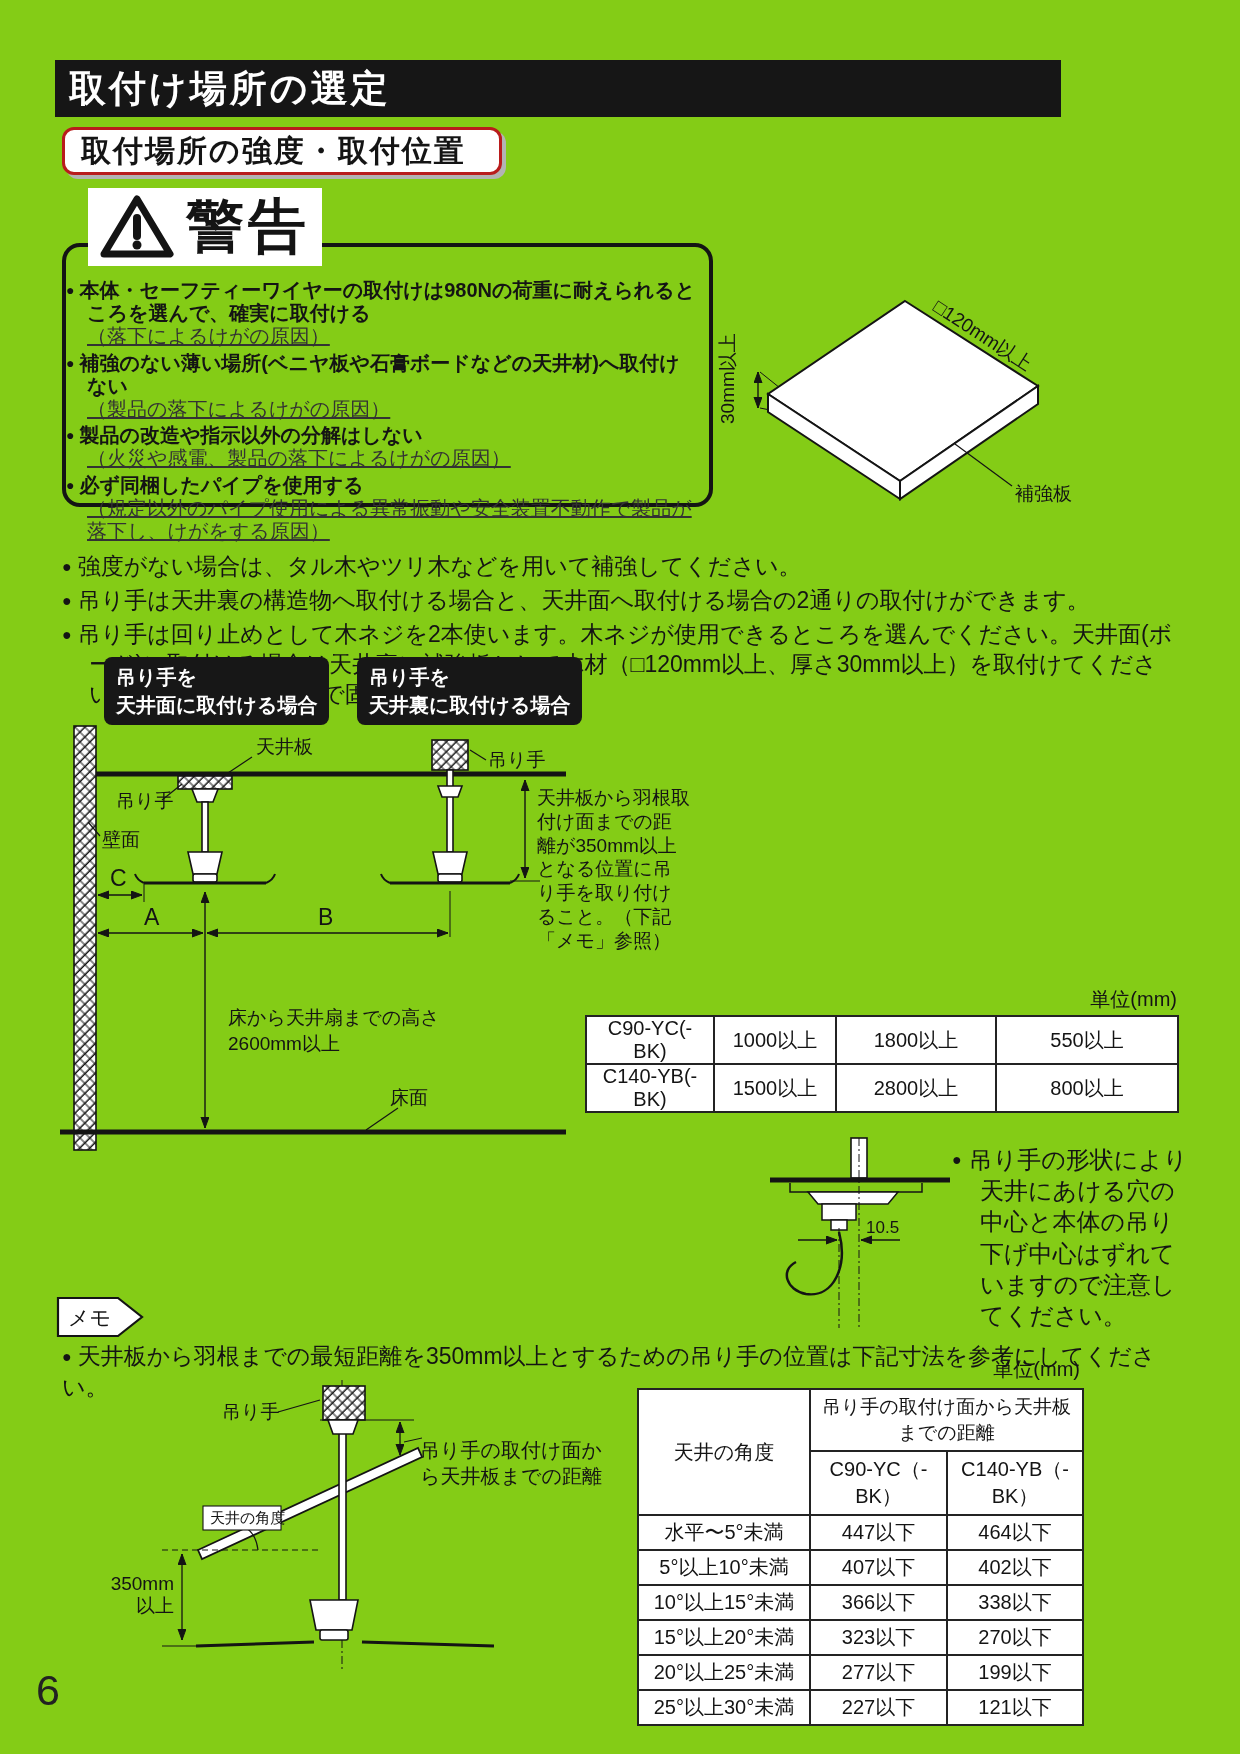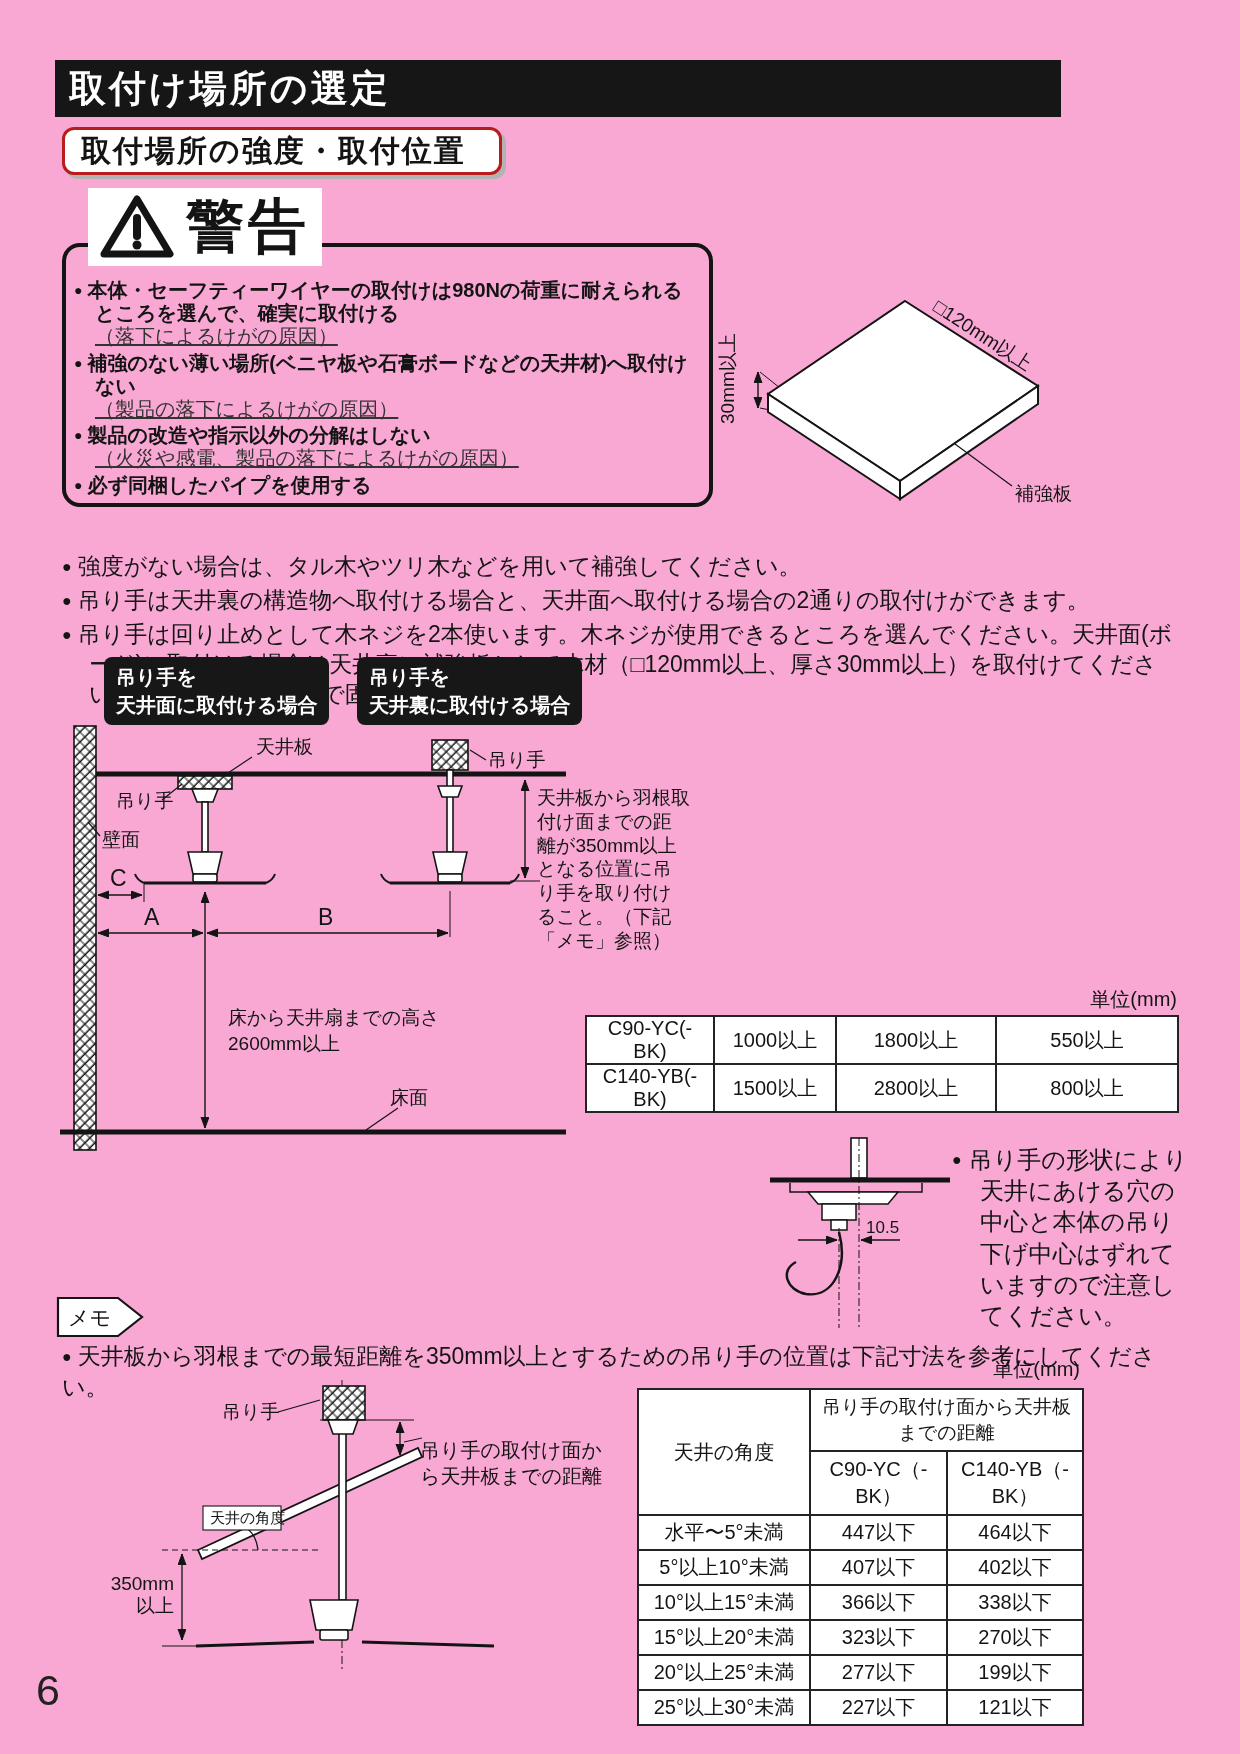--- a/index.html
+++ b/index.html
@@ -1,37 +1,37 @@
 <!DOCTYPE html>
 <html><head>
 <meta charset="utf-8">
 <style>
   * { margin:0; padding:0; box-sizing:border-box; }
   html,body { background:#ffffff; }
   .page {
-    position:relative; width:1240px; height:1754px; background:#f9a8d4;
+    position:relative; width:1240px; height:1754px; background:#84cc16;
     font-family:"Liberation Sans","DejaVu Sans",sans-serif; color:#141414; overflow:hidden;
   }
   .abs { position:absolute; }
 
   .header-bar {
     position:absolute; left:55px; top:60px; width:1006px; height:57px;
     background:#161616; color:#ffffff; font-size:37px; font-weight:bold;
     line-height:57px; padding-left:14px; letter-spacing:3px;
   }
   .subheader {
     position:absolute; left:62px; top:127px; width:440px; height:48px;
     border:3px solid #b91c1c; border-radius:12px; background:#ffffff;
     box-shadow:4px 4px 0 #b3b3b3; font-size:30px; font-weight:bold;
     line-height:42px; padding-left:16px; letter-spacing:2px;
   }
 
   .warning-box {
     position:absolute; left:62px; top:243px; width:651px; height:264px;
-    border:4px solid #141414; border-radius:18px; padding:32px 12px 4px 8px;
+    border:4px solid #141414; border-radius:18px; padding:32px 12px 4px 0;
   }
   .warning-title {
     position:absolute; left:88px; top:188px; background:#ffffff;
     display:flex; align-items:center; gap:12px; padding:0 12px;
     font-size:58px; font-weight:bold; letter-spacing:4px;
   }
   .warn-item { margin-bottom:3px; font-size:20px; line-height:1.16; }
   .warn-item .main { font-weight:bold; padding-left:21px; text-indent:-21px; }
   .warn-item .main::before { content:"●"; font-size:14px; margin-right:5px; vertical-align:2px; }
   .warn-item .cause { color:#333333; padding-left:21px; font-weight:normal; font-size:20px;text-decoration:underline; }
@@ -101,20 +101,21 @@
     <div class="warn-item">
       <div class="main">補強のない薄い場所(ベニヤ板や石膏ボードなどの天井材)へ取付けない</div>
       <div class="cause">（製品の落下によるけがの原因）</div>
     </div>
     <div class="warn-item">
       <div class="main">製品の改造や指示以外の分解はしない</div>
       <div class="cause">（火災や感電、製品の落下によるけがの原因）</div>
     </div>
     <div class="warn-item">
       <div class="main">必ず同梱したパイプを使用する</div>
+      <div class="cause">（規定以外のパイプ使用による異常振動や安全装置不動作で製品が落下し、けがをする原因）</div>
     </div>
   </div>
   <div class="warning-title">
     <svg width="74" height="66" viewBox="0 0 74 66">
       <polygon points="37,5 70,60 4,60" fill="none" stroke="#141414" stroke-width="7" stroke-linejoin="round"></polygon>
       <line x1="37" y1="24" x2="37" y2="42" stroke="#141414" stroke-width="8" stroke-linecap="round"></line>
       <circle cx="37" cy="51" r="4.5" fill="#141414" stroke="none"></circle>
     </svg>
     <span>警告</span>
   </div>

